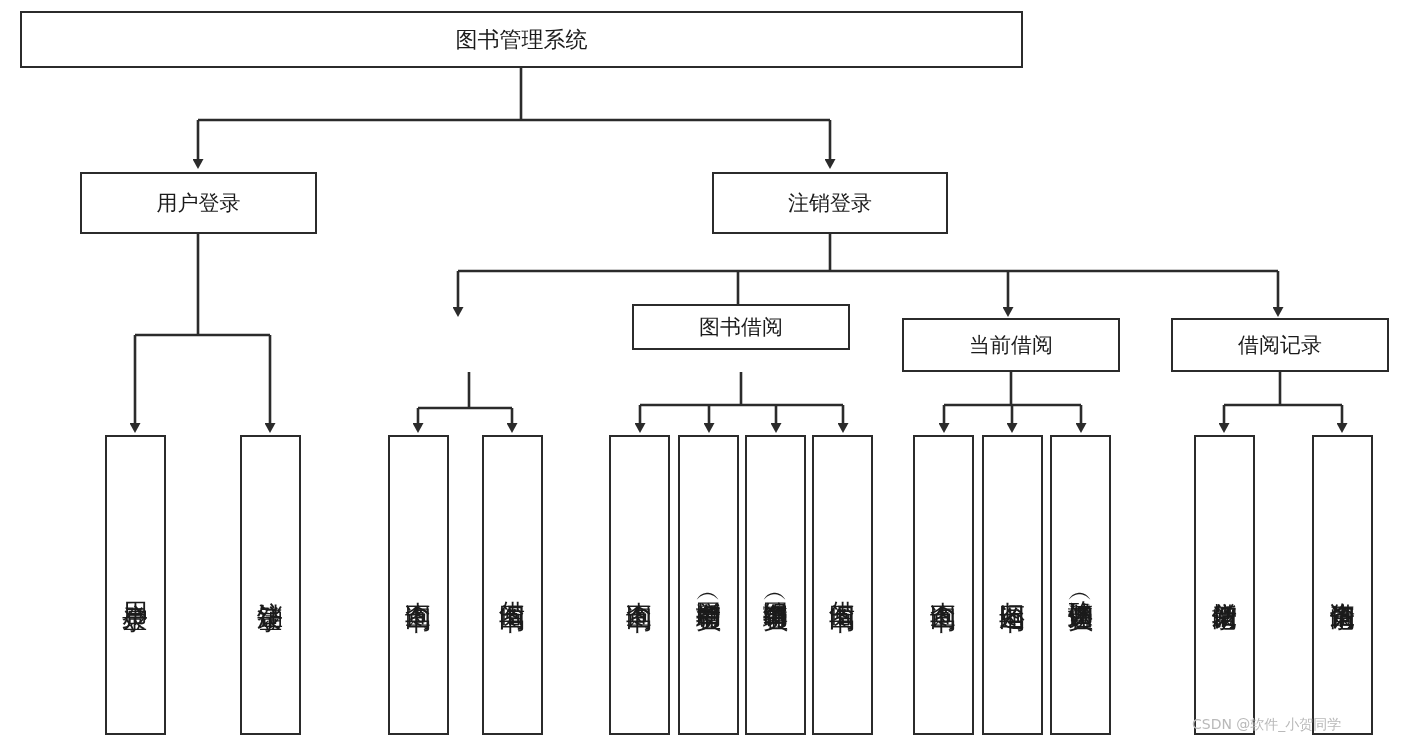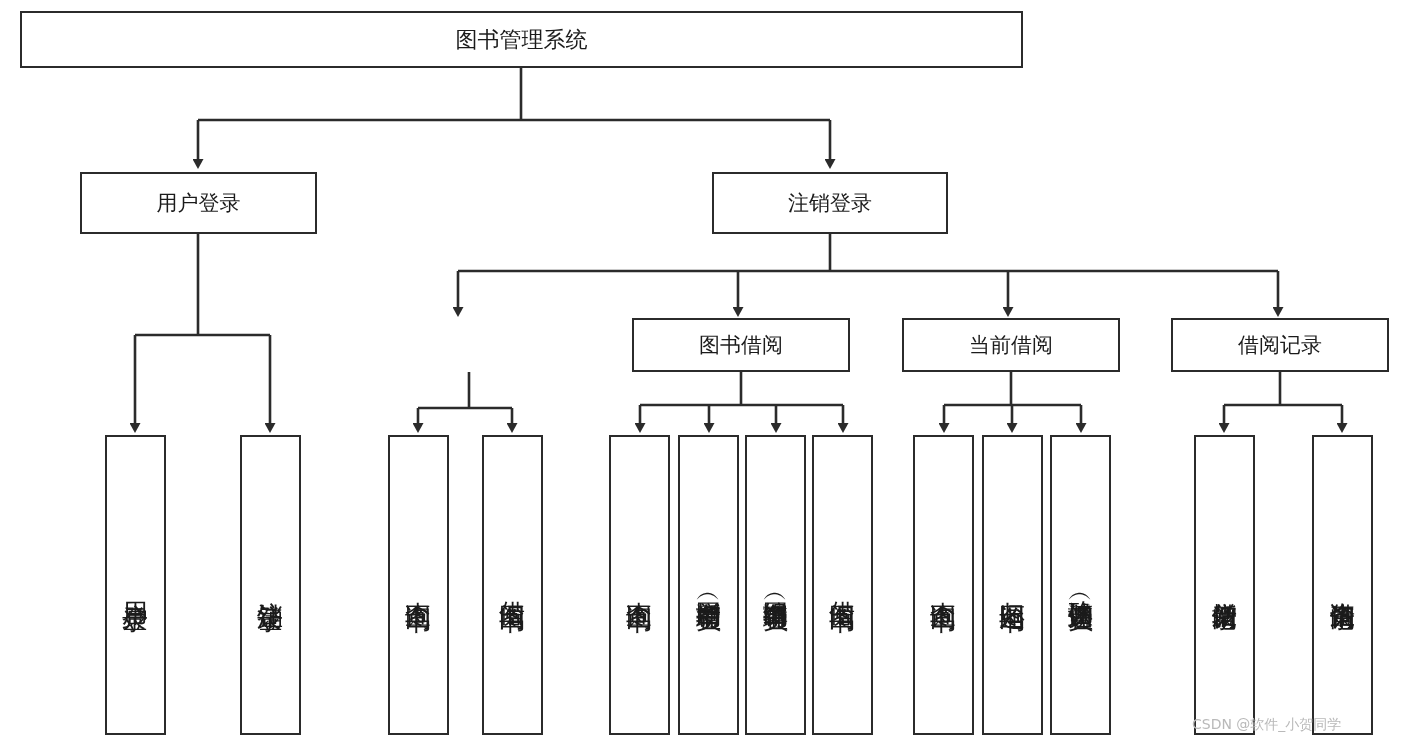--- a/index.html
+++ b/index.html
@@ -112,21 +112,21 @@
     <span class="lbl">图书管理系统</span>
   </div>
 
   <div class="node h" style="left:80px; top:172px; width:237px; height:62px;">
     <span class="lbl">用户登录</span>
   </div>
   <div class="node h" style="left:712px; top:172px; width:236px; height:62px;">
     <span class="lbl">注销登录</span>
   </div>
 
-  <div class="node h" style="left:632px; top:318px; width:218px; height:54px;">
+  <div class="node h" style="left:632px; top:304px; width:218px; height:46px;">
     <span class="lbl">图书借阅</span>
   </div>
   <div class="node h" style="left:902px; top:318px; width:218px; height:54px;">
     <span class="lbl">当前借阅</span>
   </div>
   <div class="node h" style="left:1171px; top:318px; width:218px; height:54px;">
     <span class="lbl">借阅记录</span>
   </div>
 
   <div class="node v" style="left:105px; top:435px; width:61px; height:300px;">

